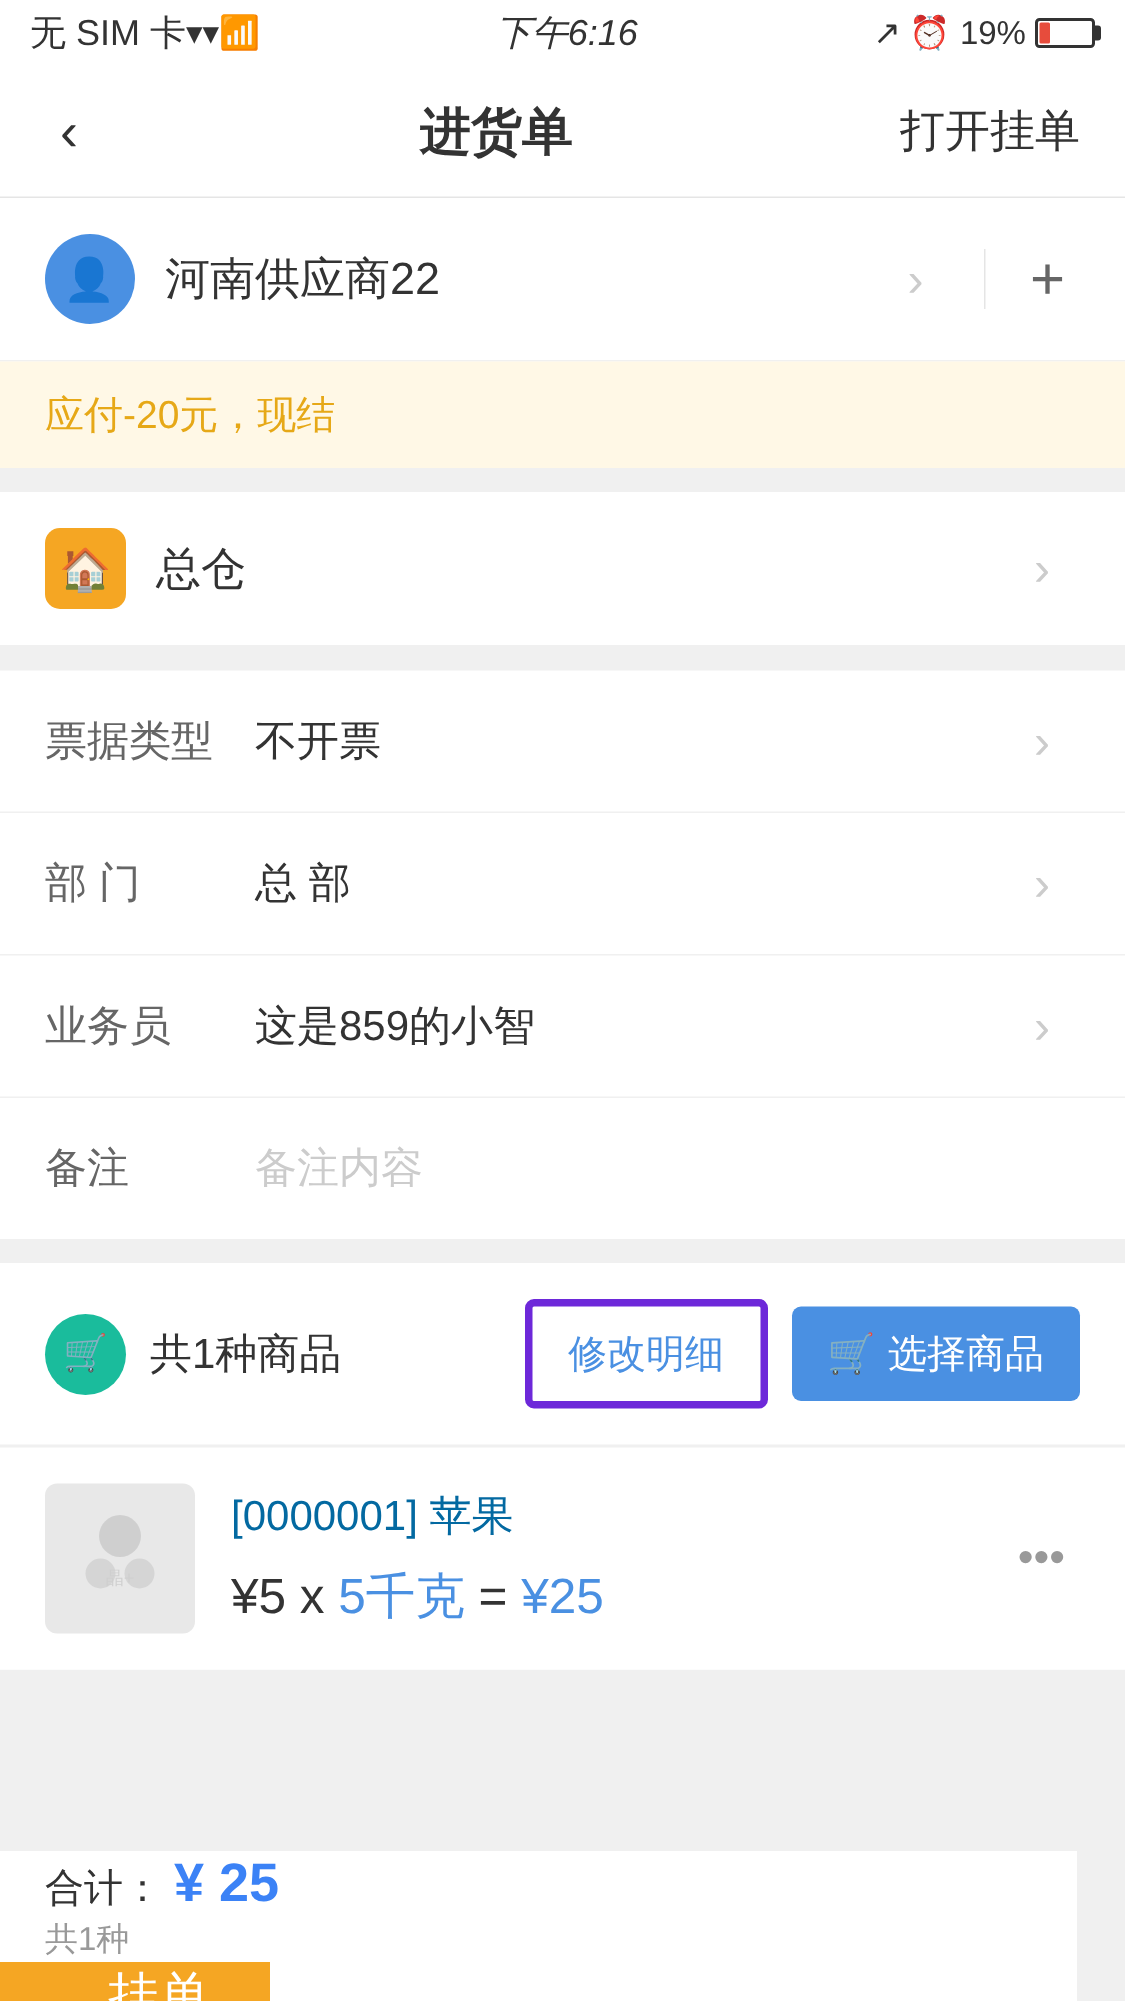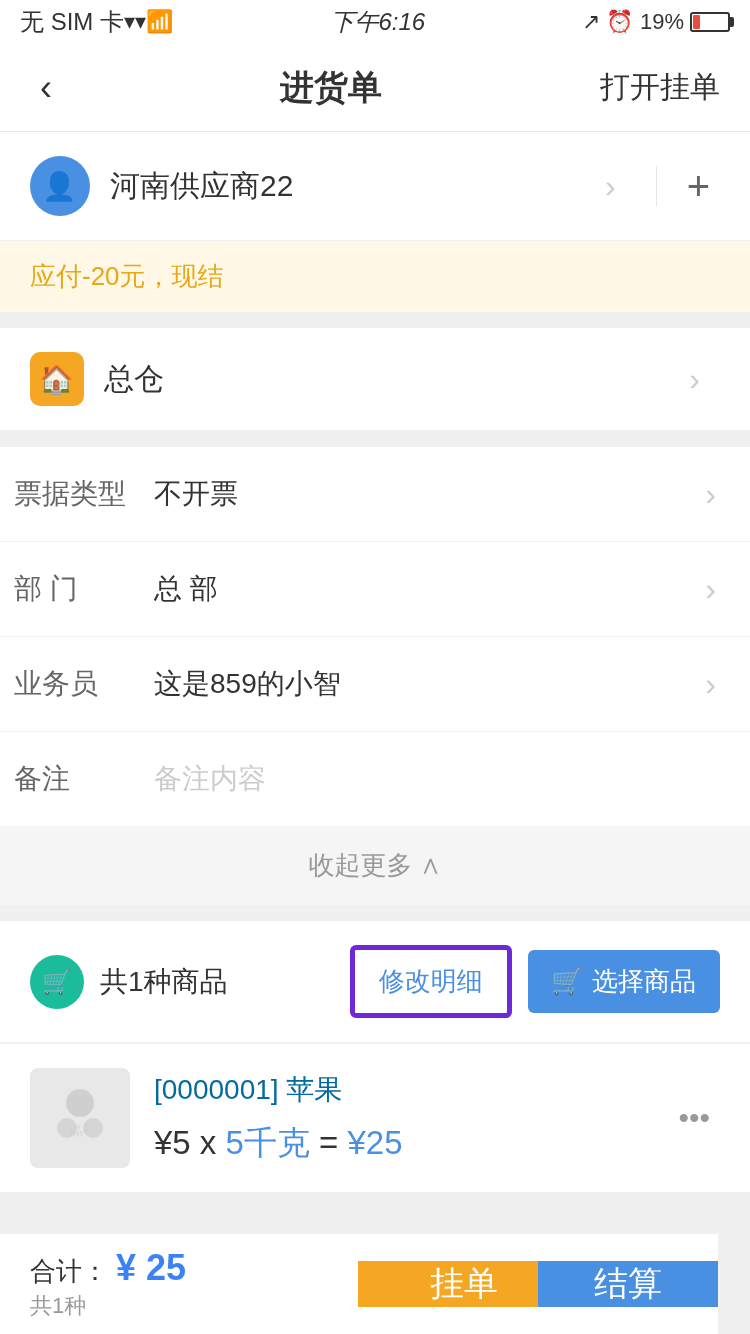--- a/index.html
+++ b/index.html
@@ -161,21 +161,21 @@
     .warehouse-name {
       flex: 1;
       font-size: 30px;
       color: #333;
     }
 
     
     .form-row {
       display: flex;
       align-items: center;
-      padding: 28px 14px;
+      padding: 28px 30px;
       background: #fff;
       border-top: 1px solid #f0f0f0;
     }
     .form-label {
       font-size: 28px;
       color: #666;
       width: 130px;
       flex-shrink: 0;
     }
     .form-value {
@@ -288,22 +288,23 @@
     }
 
     
     .bottom-bar {
       position: fixed;
       bottom: 0;
       left: 0;
       width: 718px;
       height: 100px;
       display: flex;
-      align-items: center;
-      background: #fff;
+      align-items: flex-start;
+      background: #fff;
+      flex-direction: column;
     }
     .total-section {
       flex: 1;
       display: flex;
       flex-direction: column;
       justify-content: center;
       padding: 0 30px;
       background: #fff;
     }
     .btn-hang {
@@ -398,23 +399,20 @@
       <span class="form-label">业务员</span>
       <span class="form-value">这是859的小智</span>
       <span class="chevron-right">›</span>
     </div>
 
     <div class="form-row">
       <span class="form-label">备注</span>
       <span class="form-placeholder">备注内容</span>
     </div>
 
-    <div class="collapse-row">
-      <span>收起更多 ∧</span>
-    </div>
   </div>
 
   <div class="section">
     <div class="products-header">
       <div class="products-icon">
         <span style="color:#fff;font-size:24px;">🛒</span>
       </div>
       <span class="products-count">共1种商品</span>
       <button class="btn-outline">修改明细</button>
       <button class="btn-blue">

